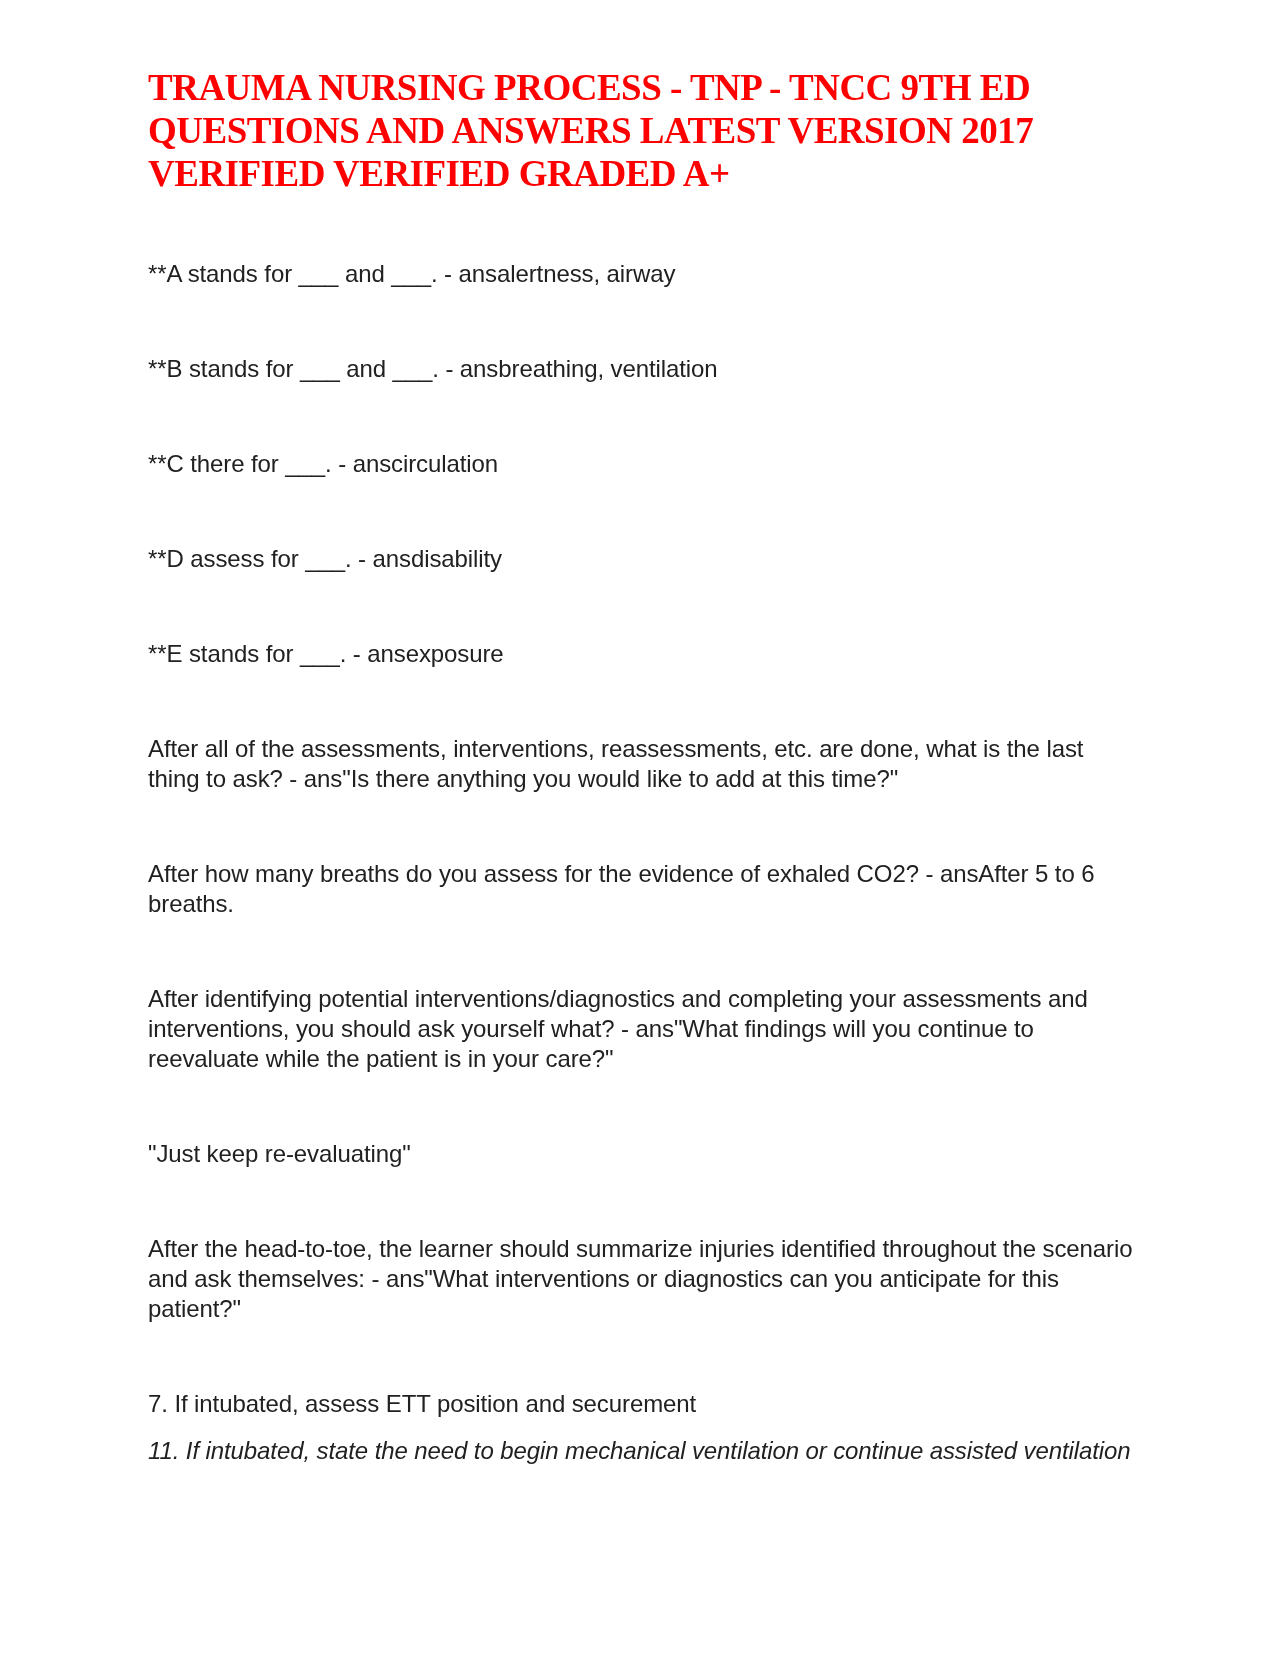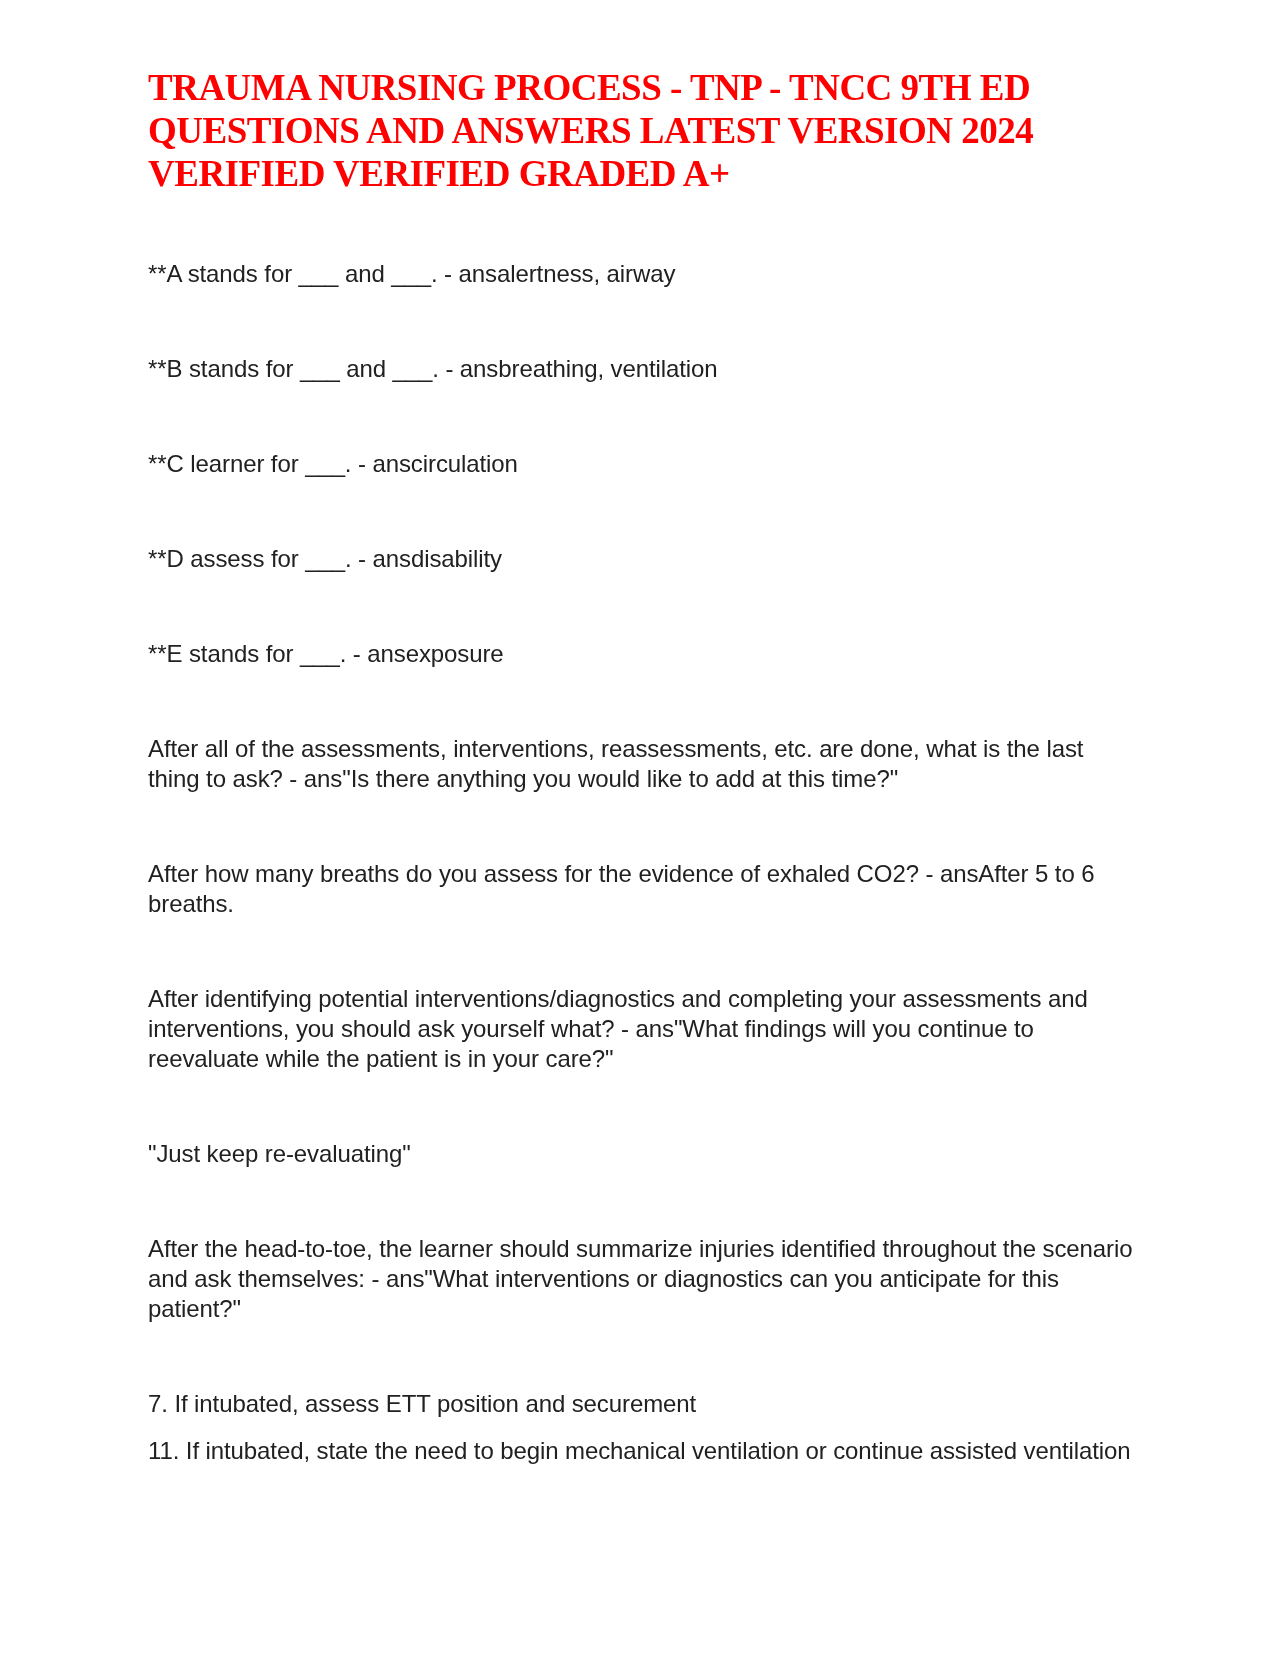--- a/index.html
+++ b/index.html
@@ -39,39 +39,40 @@
     font-size: 24px;
     line-height: 30px;
     color: #212121;
     letter-spacing: -0.1px;
   }
   .para.tight {
     margin-bottom: 17px;
   }
   .para.last {
     margin-bottom: 12px;
+    font-style: italic;
   }
 </style>
 </head>
 <body>
 
 <div class="page">
 
   <h1 class="doc-title">
     <span class="title-line">TRAUMA NURSING PROCESS - TNP - TNCC 9TH ED</span>
-    <span class="title-line">QUESTIONS AND ANSWERS LATEST VERSION 2024</span>
+    <span class="title-line">QUESTIONS AND ANSWERS LATEST VERSION 2017</span>
     <span class="title-line">VERIFIED VERIFIED GRADED A+</span>
   </h1>
 
   <div class="doc-body">
     <p class="para">**A stands for ___ and ___. - ansalertness, airway</p>
 
     <p class="para">**B stands for ___ and ___. - ansbreathing, ventilation</p>
 
-    <p class="para">**C learner for ___. - anscirculation</p>
+    <p class="para">**C there for ___. - anscirculation</p>
 
     <p class="para">**D assess for ___. - ansdisability</p>
 
     <p class="para">**E stands for ___. - ansexposure</p>
 
     <p class="para">After all of the assessments, interventions, reassessments, etc. are done, what is the last thing to ask? - ans"Is there anything you would like to add at this time?"</p>
 
     <p class="para">After how many breaths do you assess for the evidence of exhaled CO2? - ansAfter 5 to 6 breaths.</p>
 
     <p class="para">After identifying potential interventions/diagnostics and completing your assessments and interventions, you should ask yourself what? - ans"What findings will you continue to reevaluate while the patient is in your care?"</p>

